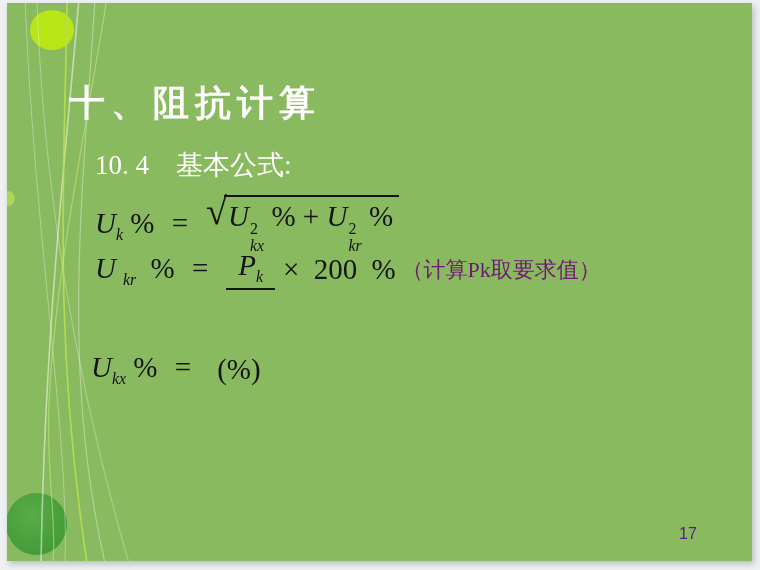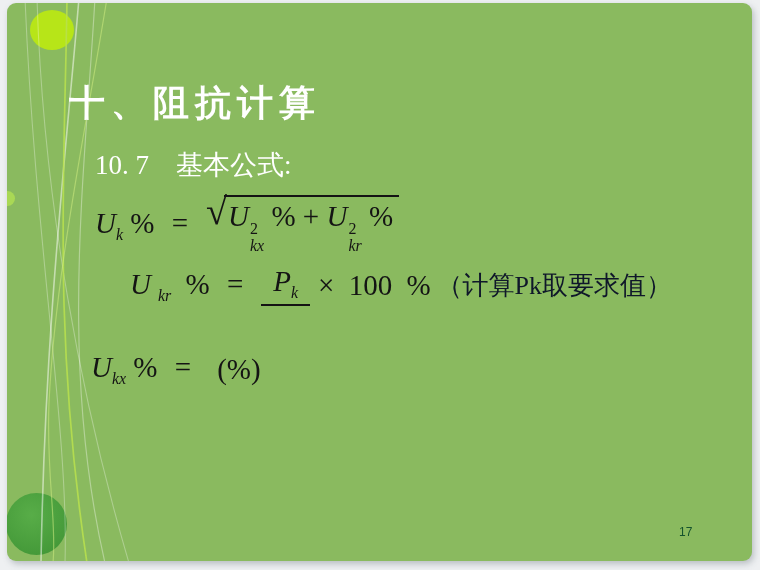--- a/index.html
+++ b/index.html
@@ -5,21 +5,20 @@
   html,body{margin:0;padding:0;}
   body{
     width:760px;height:570px;position:relative;overflow:hidden;
     background:#eef0f2;
     font-family:"Liberation Serif","DejaVu Serif",serif;
   }
   .slide{
     position:absolute;left:7px;top:3px;width:745px;height:558px;
     background:#8aba5f;overflow:hidden;
     box-shadow:2px 3px 6px rgba(90,100,110,0.35);
-    border-radius:9px;
   }
   .deco-lines{position:absolute;left:0;top:0;z-index:2;pointer-events:none;}
   .circle{position:absolute;border-radius:50%;z-index:1;}
   .circle-top{
     left:23px;top:7px;width:44px;height:40px;
     background:#b7e518;
   }
   .circle-bottom{
     left:-1px;top:490px;width:61px;height:62px;
     background:radial-gradient(circle at 42% 35%, #58ad48, #3e9334);
@@ -58,26 +57,26 @@
   .ss .s-dn{font-style:italic;}
   
   .sqrt{display:inline-flex;align-items:flex-start;margin-left:8px;}
   .rad{font-size:1.32em;line-height:0.9;font-style:normal;margin-right:-3px;transform:translateY(-1px);}
   .radicand{border-top:2.5px solid #141414;padding:3px 6px 0 4px;}
   
   .frac{display:inline-flex;flex-direction:column;align-items:center;margin:0 8px;text-align:center;}
   .frac .num{padding:0 12px 3px;border-bottom:2.5px solid #141414;text-align:center;}
   .frac .den{padding:4px 12px 0;}
   .note{
-    font-size:26px;color:#0f172a;margin-left:6px;font-style:normal;white-space:nowrap;
+    font-size:22px;color:#701a75;margin-left:6px;font-style:normal;white-space:nowrap;
   }
   .page-number{
     position:absolute;left:672px;top:522px;
     font-family:"Liberation Sans","DejaVu Sans",sans-serif;
-    font-size:12px;color:#14532d;
+    font-size:16px;color:#4c1d95;
   }
 </style>
 </head>
 <body>
 
 <div class="slide">
 
   <div class="circle circle-top"></div>
   <div class="circle circle-bottom"></div>
   <div class="circle circle-edge"></div>
@@ -88,21 +87,21 @@
     <path d="M 30 -5 C 36 200, 75 400, 122 560" fill="none" stroke="rgba(255,255,255,0.30)" stroke-width="1.1"></path>
     <path d="M 60 -5 C 58 160, 45 330, 80 560" fill="none" stroke="#b8e14d" stroke-opacity="0.85" stroke-width="1.7"></path>
     <path d="M 18 -5 C 28 240, 62 430, 58 560" fill="none" stroke="rgba(255,255,255,0.30)" stroke-width="1.1"></path>
     <path d="M 100 -5 C 80 120, 48 270, 42 400 C 39 470, 50 520, 46 560" fill="none" stroke="#cdeb7f" stroke-opacity="0.55" stroke-width="1.2"></path>
   </svg>
 
   <div class="content">
 
     <div class="title">十、阻抗计算</div>
 
-    <div class="subtitle">10. 7　基本公式:</div>
+    <div class="subtitle">10. 4　基本公式:</div>
 
     <div class="formula frow" style="left:88px;top:192px;">
       <span>
         <span class="it">U</span><sub class="msub">k</sub>
         <span class="up">%</span>
         <span class="up eq">=</span>
       </span>
       <span class="sqrt">
         <span class="rad">√</span>
         <span class="radicand">
@@ -114,32 +113,32 @@
           <span class="up">+</span>
           <span class="it">U</span><span class="ss">
               <span class="s-up">2</span>
               <span class="s-dn">kr</span>
             </span>
           <span class="up">%</span>
         </span>
       </span>
     </div>
 
-    <div class="formula frow" style="left:88px;top:262px;margin-left:35px;">
+    <div class="formula frow" style="left:88px;top:246px;">
       <span>
         <span class="it">U</span><sub class="msub sp-l">kr</sub>
         <span class="up sp-l">%</span>
         <span class="up eq">=</span>
       </span>
       <span class="frac">
         <span class="num"><span class="it">P</span><sub class="msub">k</sub></span>
       </span>
       <span>
         <span class="up">×</span>
-        <span class="up sp-l">100</span>
+        <span class="up sp-l">200</span>
         <span class="up sp-l">%</span>
       </span>
       <span class="note">（计算Pk取要求值）</span>
     </div>
 
     <div class="formula frow" style="left:84px;top:348px;">
       <span>
         <span class="it">U</span><sub class="msub">kx</sub>
         <span class="up">%</span>
         <span class="up eq">=</span>

